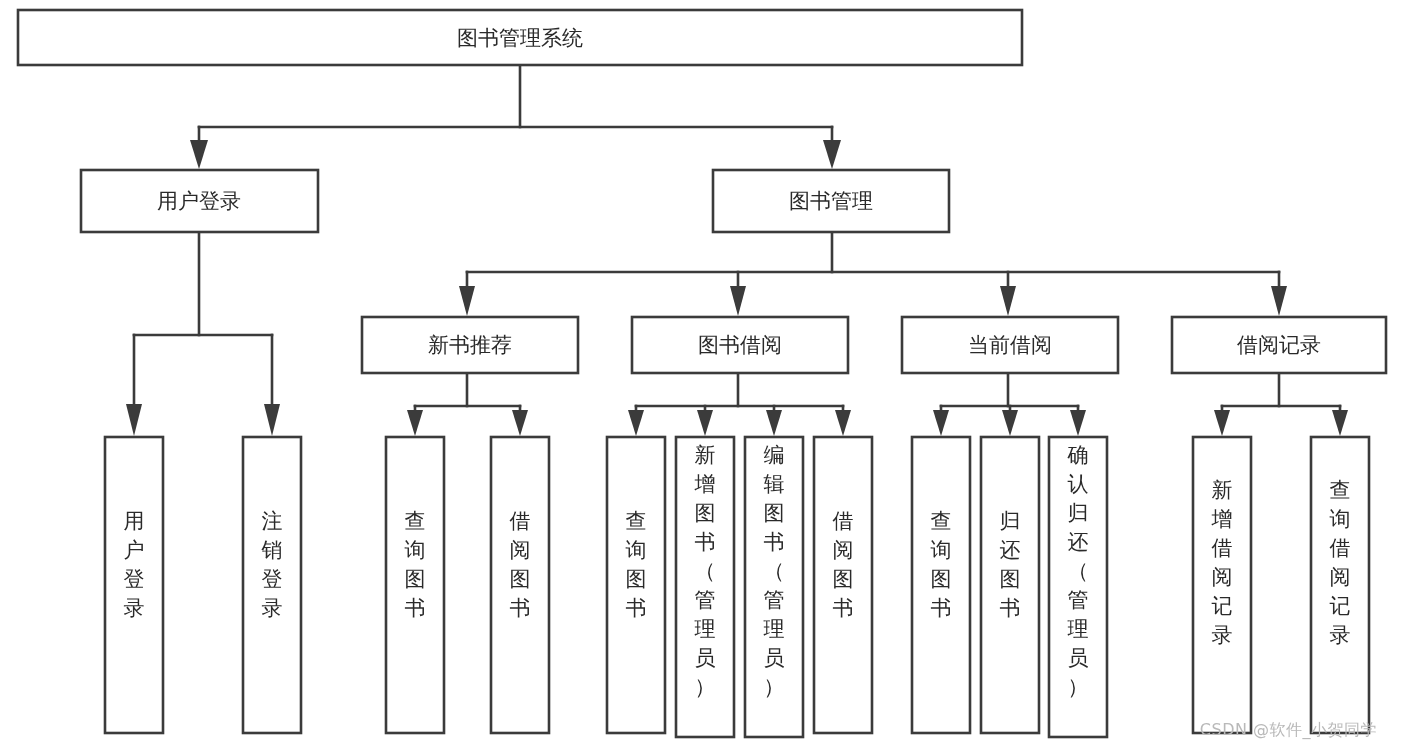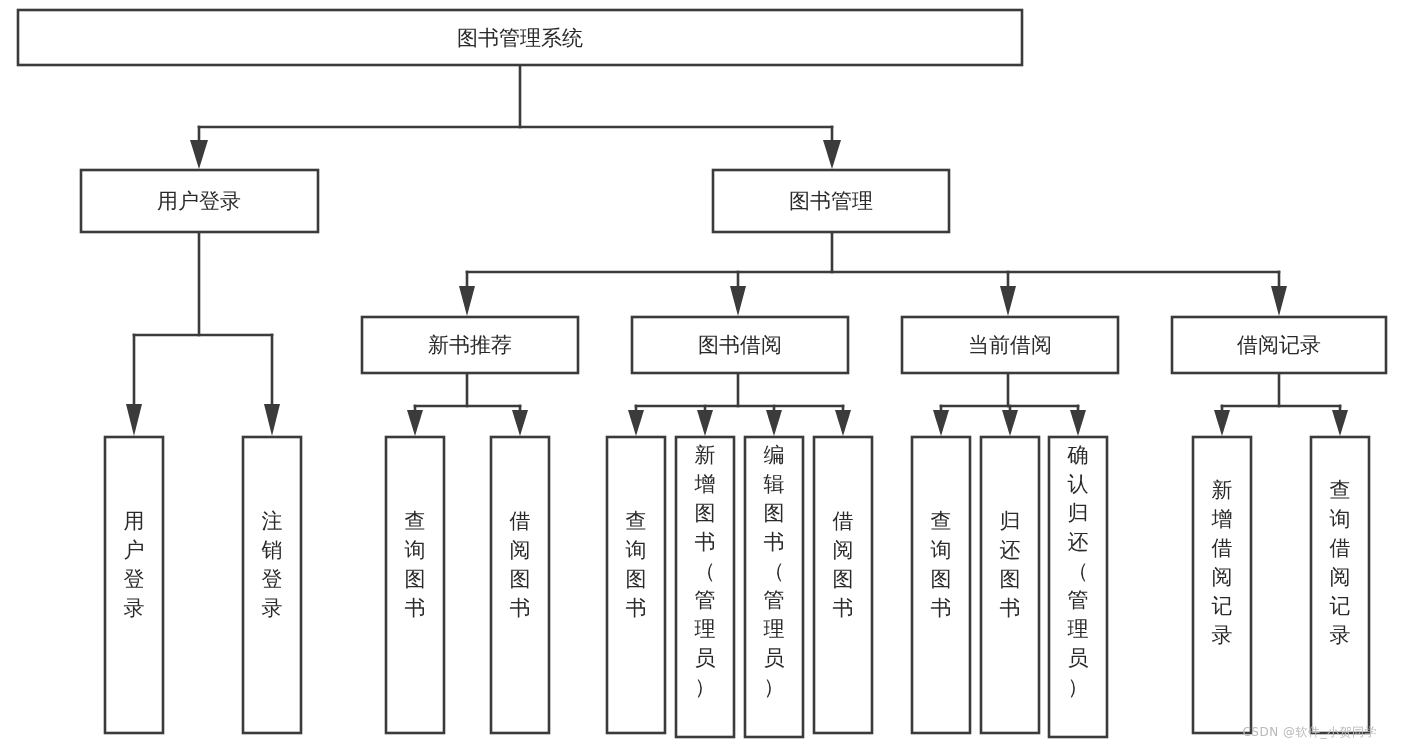--- a/index.html
+++ b/index.html
@@ -52,21 +52,21 @@
     fill: #2a2a2a;
     font-family: "DejaVu Sans", "Liberation Sans", sans-serif;
     font-size: 21px;
     text-anchor: middle;
   }
   .watermark {
     position: absolute;
     right: 8px;
     bottom: 6px;
     font-family: "DejaVu Sans", "Liberation Sans", sans-serif;
-    font-size: 12px;
+    font-size: 16px;
     color: #b9b9b9;
     white-space: nowrap;
     letter-spacing: 0.5px;
   }
 </style>
 </head>
 <body>
 
 <div id="diagram-root">
   <svg class="flow" viewBox="0 0 1405 747">

